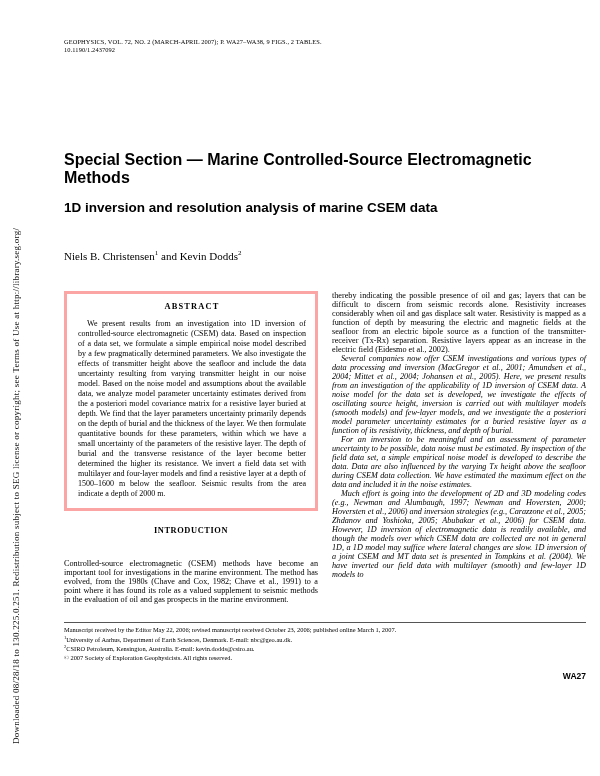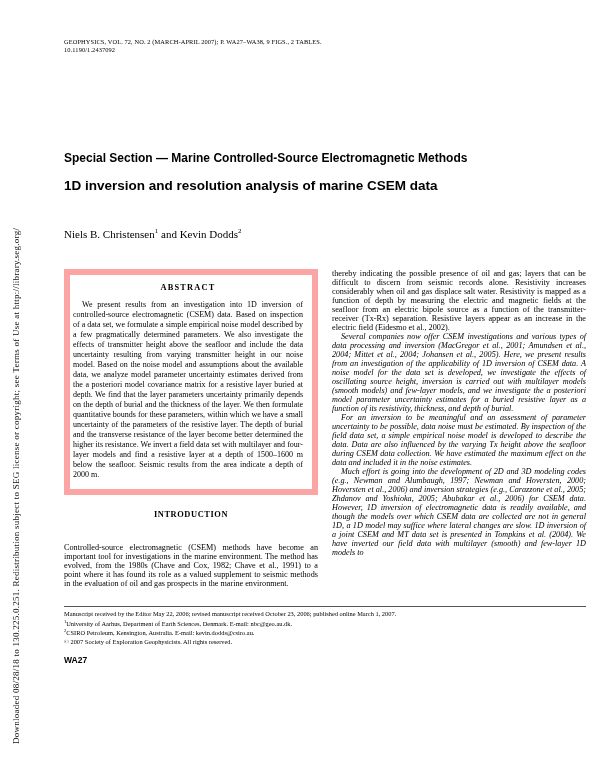--- a/index.html
+++ b/index.html
@@ -29,43 +29,43 @@
     width: 522px;
   }
   .journal-header {
     font-size: 6.4px;
     line-height: 1.3;
     letter-spacing: 0.1px;
   }
   .special-section {
     font-family: "Liberation Sans", sans-serif;
     font-weight: bold;
-    font-size: 12px;
+    font-size: 16px;
     margin-top: 96px;
   }
   .article-title {
     font-family: "Liberation Sans", sans-serif;
     font-weight: bold;
     font-size: 13.5px;
     margin-top: 13px;
   }
   .authors {
     font-size: 11px;
     margin-top: 34px;
   }
   .authors sup { font-size: 7px; }
   .columns {
     display: flex;
     gap: 14px;
     margin-top: 30px;
   }
   .col { width: 254px; }
   .abstract-box {
-    border: 6px solid #fca5a5;
-    padding: 8px 9px 9px 3px;
+    border: 3px solid #fca5a5;
+    padding: 8px 9px 9px 11px;
   }
   .abstract-heading {
     text-align: center;
     font-weight: bold;
     font-size: 8.4px;
     letter-spacing: 1.2px;
     margin-bottom: 8px;
   }
   .abstract-text {
     font-size: 8px;
@@ -89,21 +89,21 @@
   .footnotes {
     margin-top: 18px;
     border-top: 0.5px solid #555;
     padding-top: 3px;
     font-size: 6.4px;
     line-height: 1.3;
   }
   .footnotes sup { font-size: 4.5px; }
   .page-number {
     font-family: "Liberation Sans", sans-serif;
-    text-align: left;
+    text-align: right;
     font-weight: bold;
     font-size: 8.5px;
     margin-top: 9px;
   }
 </style>
 </head>
 <body>
 
 <div class="page">
 

